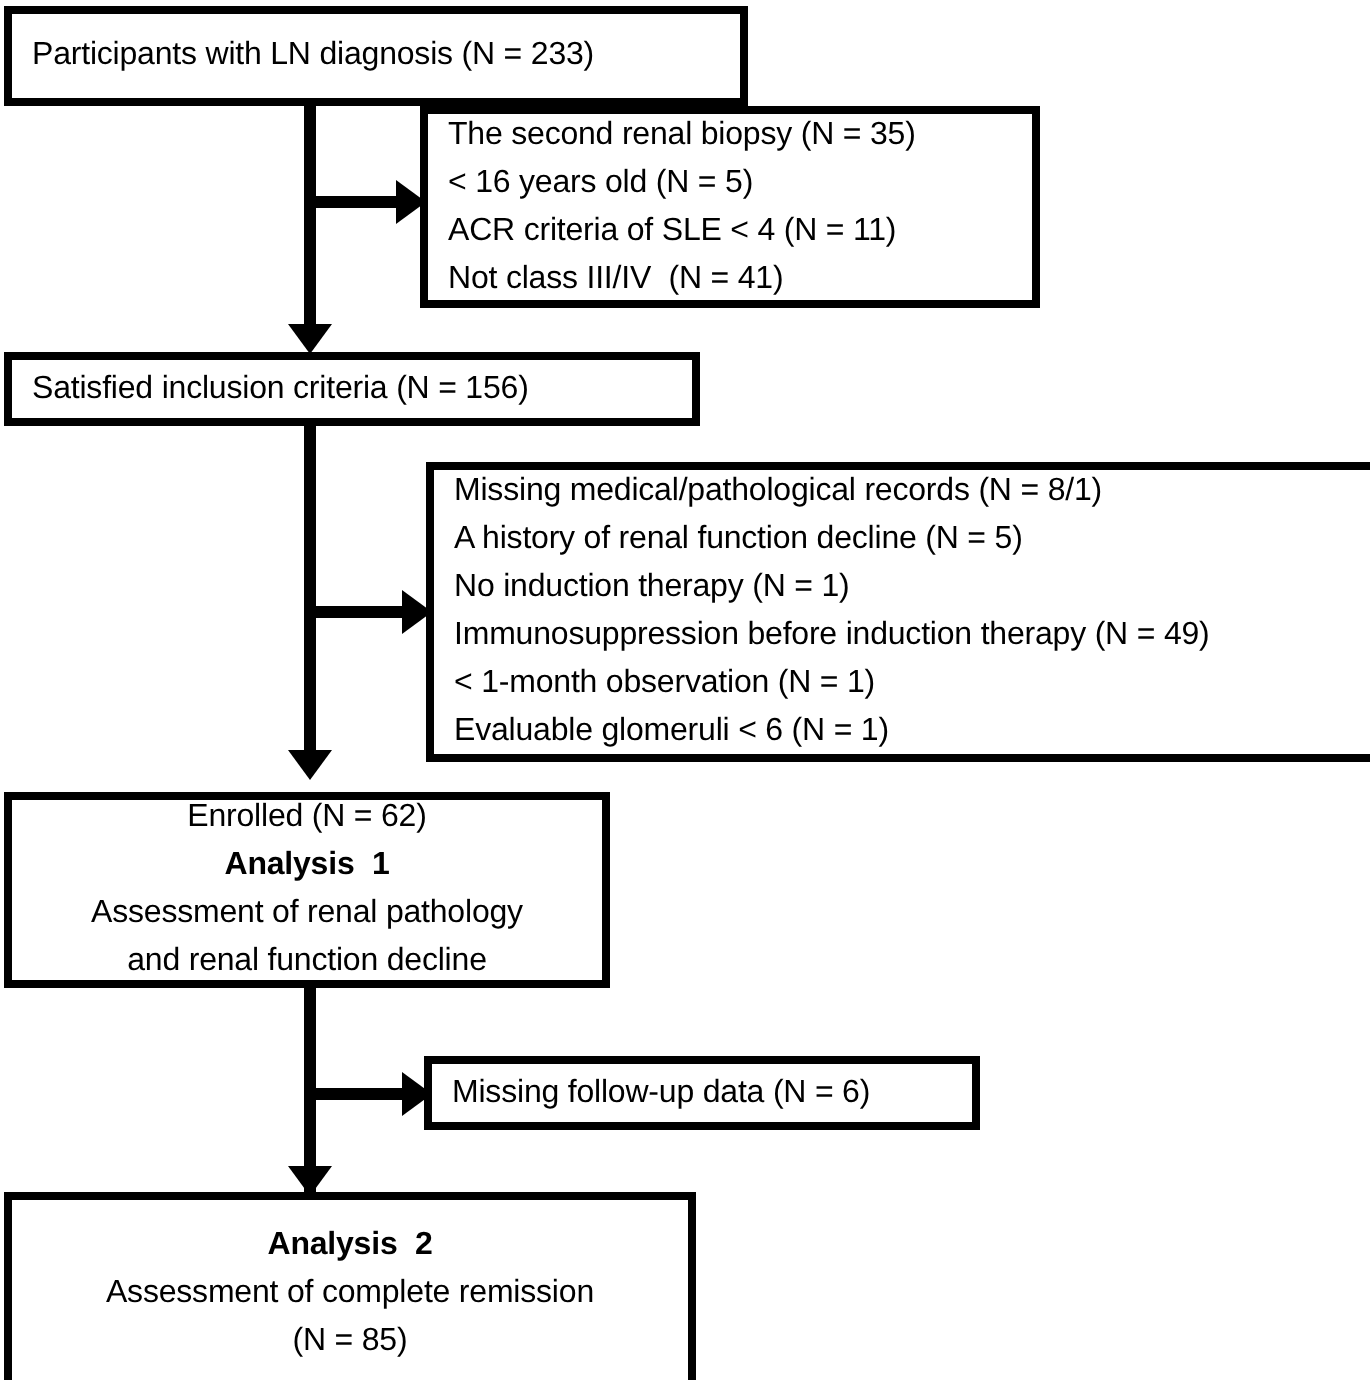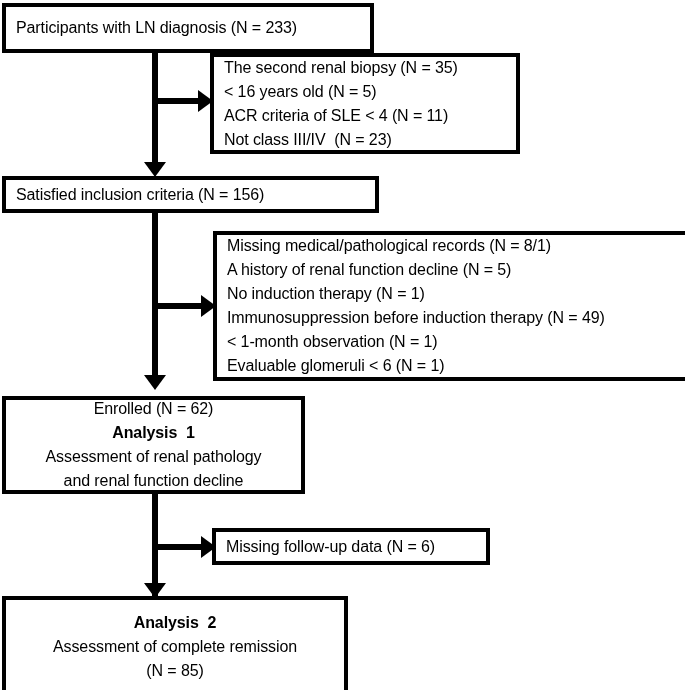--- a/index.html
+++ b/index.html
@@ -88,24 +88,24 @@
   <div class="arrow-right" style="left:201px; top:536px;"></div>
 
   <div class="box pad-left" style="left:2px; top:3px; width:372px; height:50px;">
     <div class="line">Participants with LN diagnosis (N = 233)</div>
   </div>
 
   <div class="box pad-left" style="left:210px; top:53px; width:310px; height:101px;">
     <div class="line">The second renal biopsy (N = 35)</div>
     <div class="line">&lt; 16 years old (N = 5)</div>
     <div class="line">ACR criteria of SLE &lt; 4 (N = 11)</div>
-    <div class="line">Not class III/IV  (N = 23)</div>
+    <div class="line">Not class III/IV  (N = 41)</div>
   </div>
 
-  <div class="box pad-left" style="left:2px; top:176px; width:377px; height:37px;">
+  <div class="box pad-left" style="left:2px; top:176px; width:348px; height:37px;">
     <div class="line">Satisfied inclusion criteria (N = 156)</div>
   </div>
 
   <div class="box pad-left" style="left:213px; top:231px; width:525px; height:150px;">
     <div class="line">Missing medical/pathological records (N = 8/1)</div>
     <div class="line">A history of renal function decline (N = 5)</div>
     <div class="line">No induction therapy (N = 1)</div>
     <div class="line">Immunosuppression before induction therapy (N = 49)</div>
     <div class="line">&lt; 1-month observation (N = 1)</div>
     <div class="line">Evaluable glomeruli &lt; 6 (N = 1)</div>

